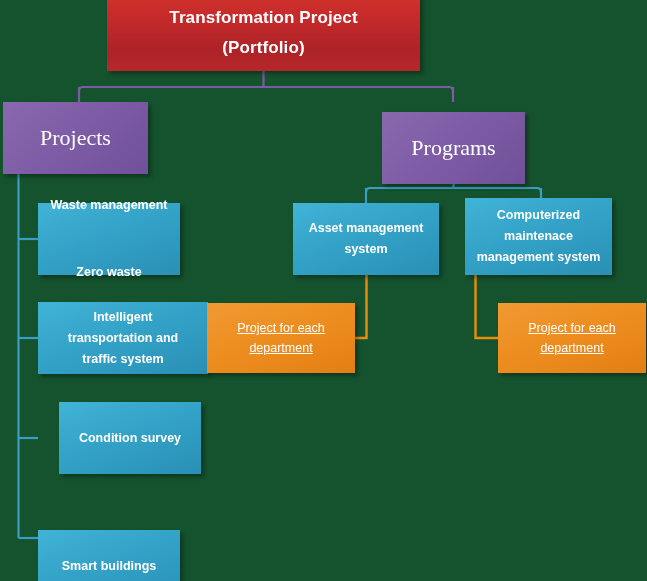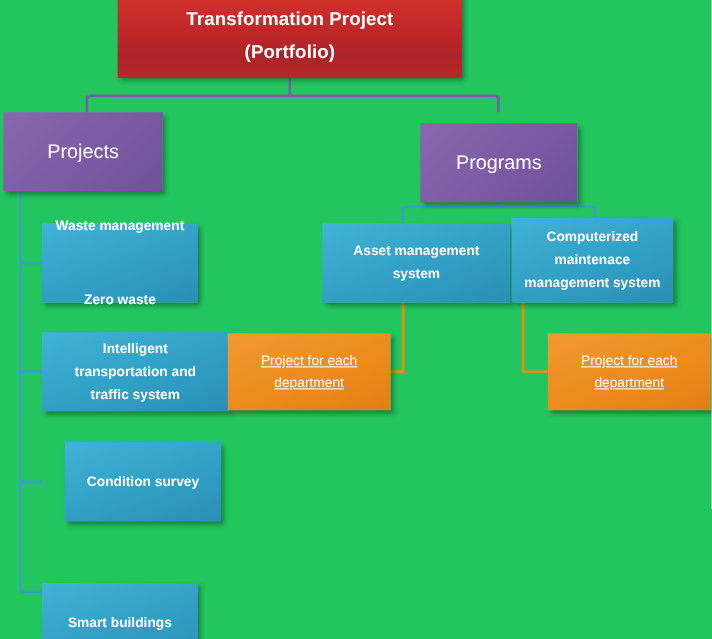--- a/index.html
+++ b/index.html
@@ -8,21 +8,21 @@
     background: #ffffff;
   }
   body {
     font-family: "Liberation Sans", sans-serif;
   }
   #stage {
     position: relative;
     width: 647px;
     height: 581px;
     overflow: hidden;
-    background: #22c55e;
+    background: #14532d;
   }
 
   
   #connectors {
     position: absolute;
     left: 0;
     top: 0;
     width: 647px;
     height: 581px;
   }
@@ -50,23 +50,24 @@
     background: linear-gradient(180deg, #d2322c 0%, #c0282a 42%, #ad2327 72%, #b6272a 100%);
     font-weight: bold;
     font-size: 17px;
     line-height: 30px;
     letter-spacing: .1px;
   }
 
   
   .node.level1 {
     background: linear-gradient(135deg, #8a68ae 0%, #7f5da6 45%, #70509a 100%);
-    font-size: 18px;
+    font-size: 22px;
     line-height: 30px;
     font-weight: normal;
+    font-family: Liberation Serif, serif;
   }
 
   
   .node.level2 {
     background: linear-gradient(160deg, #41b4d6 0%, #36a6cb 35%, #2f9ac0 70%, #2a8fb4 100%);
     font-weight: bold;
     font-size: 12.5px;
     line-height: 21px;
   }
   .node.level2.spaced { line-height: 27px; }
@@ -147,21 +148,21 @@
   </div>
 
   <div class="node level2" style="left:38px; top:402px; width:142px; height:72px;margin-left:21px;">
     <span class="line">Condition survey</span>
   </div>
 
   <div class="node level2" style="left:38px; top:530px; width:142px; height:72px;align-items:center;">
     <span class="line">Smart buildings</span>
   </div>
 
-  <div class="node level2" style="left:293px; top:203px; width:171px; height:72px;">
+  <div class="node level2" style="left:293px; top:203px; width:146px; height:72px;">
     <span class="line">Asset management</span>
     <span class="line">system</span>
   </div>
 
   <div class="node level2" style="left:465px; top:198px; width:147px; height:77px;justify-content:center;">
     <span class="line">Computerized</span>
     <span class="line">maintenace</span>
     <span class="line">management system</span>
   </div>
 

